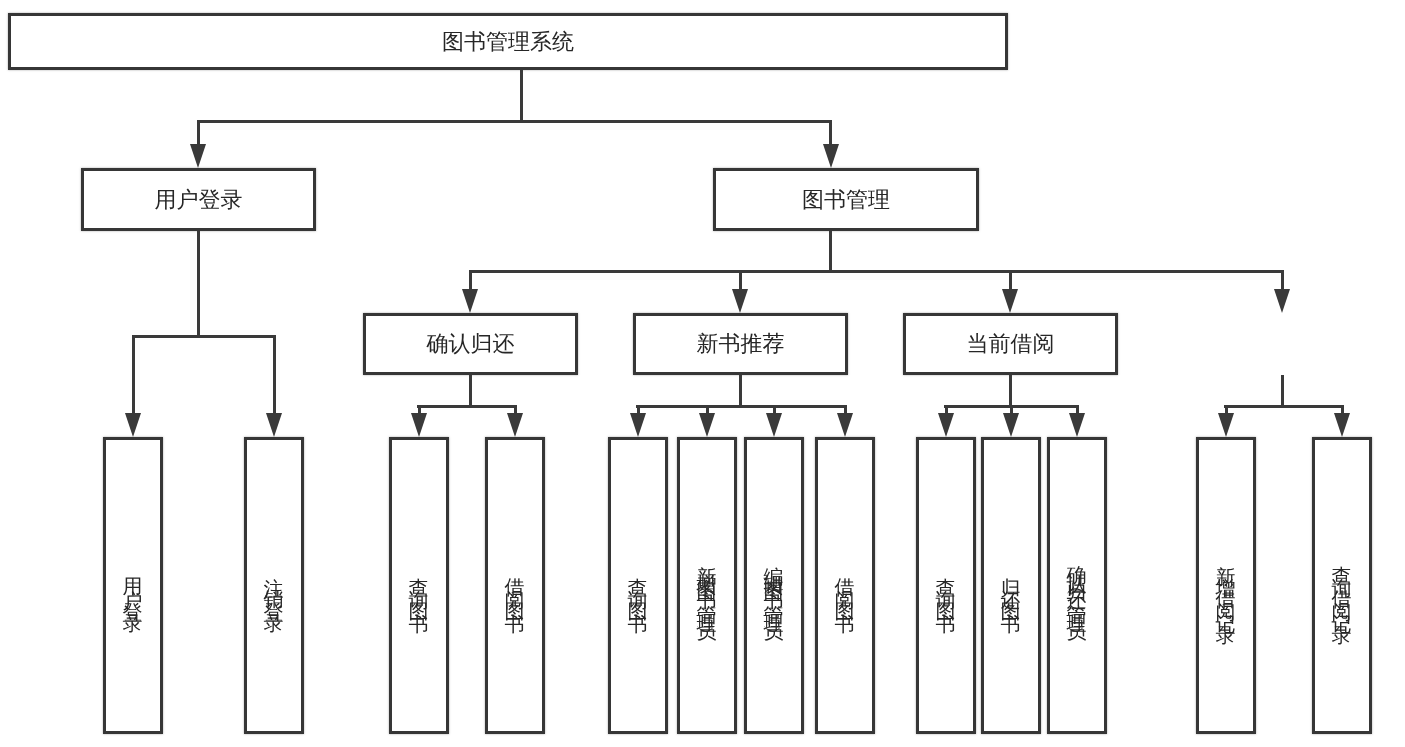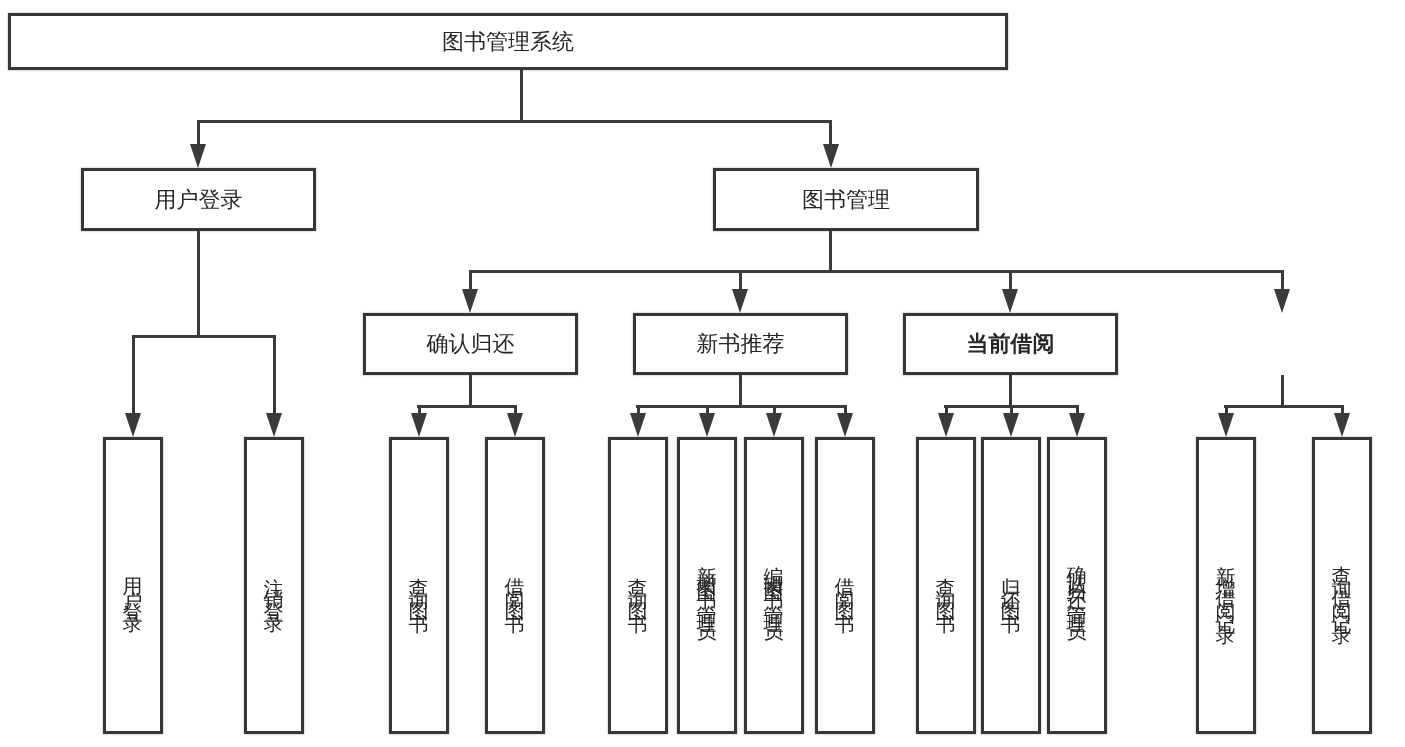--- a/index.html
+++ b/index.html
@@ -73,21 +73,21 @@
   <div class="arrow" style="left:1002px; top:289px;"></div>
   <div class="vl" style="left:1281px; top:270px; height:35px;"></div>
   <div class="arrow" style="left:1274px; top:289px;"></div>
 
   <div class="box" style="left:363px; top:313px; width:215px; height:62px;">
     <span>确认归还</span>
   </div>
   <div class="box" style="left:633px; top:313px; width:215px; height:62px;">
     <span>新书推荐</span>
   </div>
-  <div class="box" style="left:903px; top:313px; width:215px; height:62px;font-weight:bold;">
+  <div class="box" style="left:903px; top:313px; width:215px; height:62px;">
     <span>当前借阅</span>
   </div>
 
   <div class="vl" style="left:469px; top:375px; height:30px;"></div>
   <div class="hl" style="left:417px; top:405px; width:99px;"></div>
   <div class="vl" style="left:418px; top:405px; height:20px;"></div>
   <div class="arrow" style="left:411px; top:413px;"></div>
   <div class="vl" style="left:514px; top:405px; height:20px;"></div>
   <div class="arrow" style="left:507px; top:413px;"></div>
 

